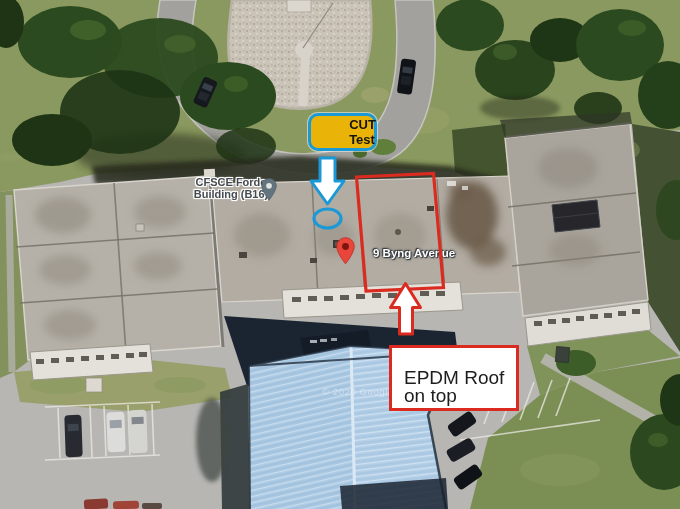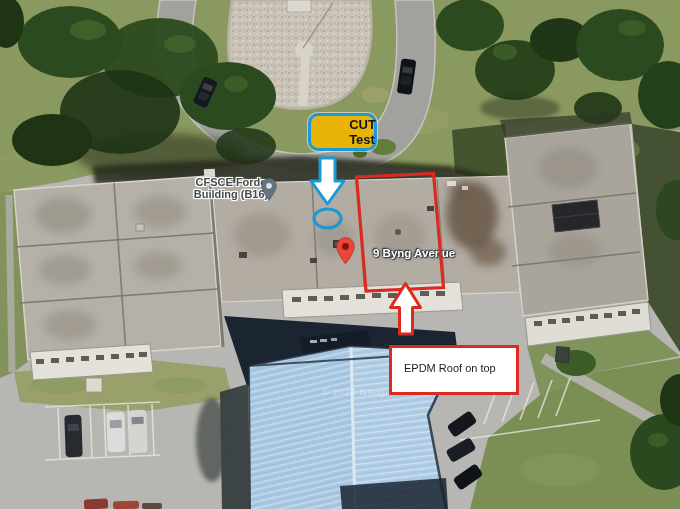--- a/index.html
+++ b/index.html
@@ -36,24 +36,24 @@
   .pin-address{left:336px;top:237px;width:19px;height:28px;}
   .callout-cut{
     position:absolute;left:308px;top:113px;width:69px;height:38px;
     box-sizing:border-box;border:3px solid var(--blue);border-radius:10px;
     background:#eab308;display:flex;align-items:center;justify-content:center;
     font-size:13px;font-weight:600;color:#141414;
     box-shadow:0 0 0 1px rgba(255,255,255,.5);
     padding-left:40px;
   }
   .note-epdm{
-    position:absolute;left:389px;top:345px;width:130px;height:50px;
+    position:absolute;left:389px;top:345px;width:130px;height:66px;
     box-sizing:border-box;border:3.5px solid var(--red);
     background:#fff;color:#1d1d1d;
-    font-size:11px;line-height:18px;padding:11px 4px 0 12px;
+    font-size:19px;line-height:18px;padding:21px 4px 0 12px;
   }
   .note-epdm span{display:block;}
 </style>
 </head>
 <body>
 
 <div class="stage">
 
   <svg class="scene" width="680" height="509" viewBox="0 0 680 509">
     <defs>

